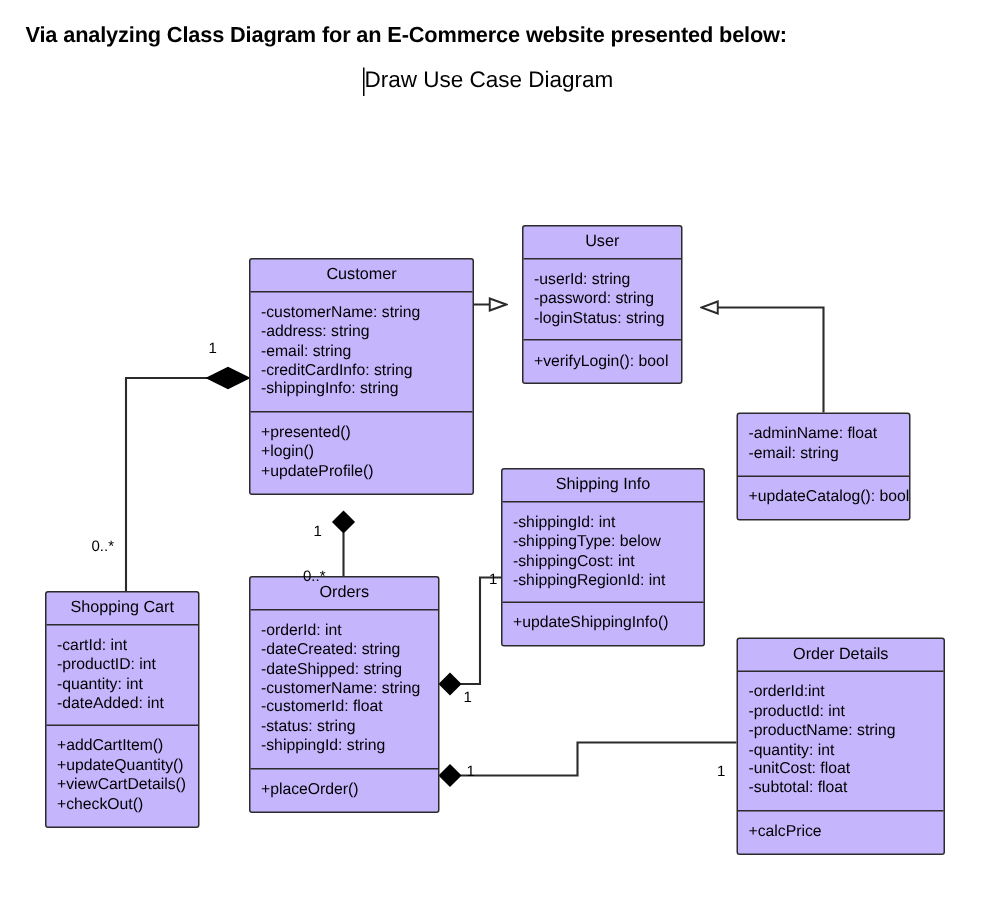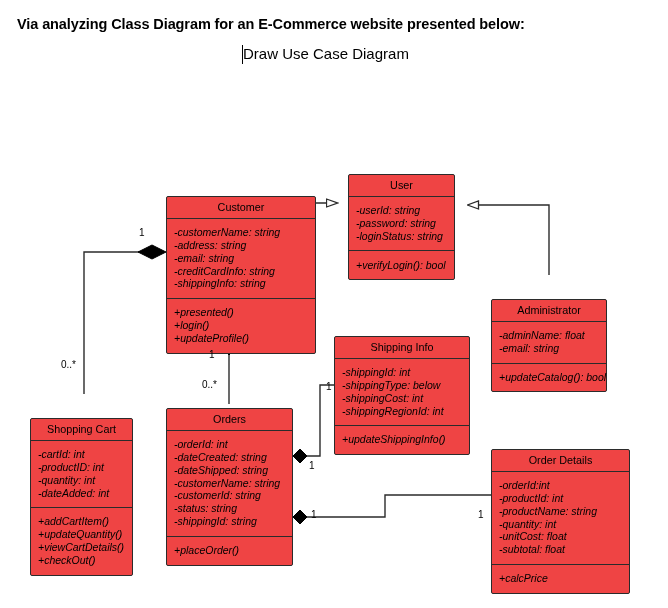--- a/index.html
+++ b/index.html
@@ -60,36 +60,34 @@
     height: 608px;
     pointer-events: none;
   }
 
   
   .uml-class {
     position: absolute;
     box-sizing: border-box;
     border: 1.4px solid #2b2b2b;
     border-radius: 2px;
-    background: #ef4444;
+    background: #c4b5fd;
     font-size: 10.5px;
     line-height: 1.0;
     z-index: 5;
-    margin-top: 24px;
   }
   .uml-name {
     text-align: center;
     padding: 5px 4px 5px 4px;
     font-size: 10.8px;
     border-bottom: 1.4px solid #2b2b2b;
     white-space: nowrap;
   }
   .uml-section {
     padding: 7px 7px 8px 7px;
-    font-style: italic;
   }
   .uml-section.with-rule {
     border-top: 1.4px solid #2b2b2b;
   }
   .uml-section div {
     white-space: nowrap;
     padding: 1.2px 0;
     font-size: 10.5px;
   }
 
@@ -169,21 +167,20 @@
       <div>-userId: string</div>
       <div>-password: string</div>
       <div>-loginStatus: string</div>
     </div>
     <div class="uml-section with-rule">
       <div>+verifyLogin(): bool</div>
     </div>
   </div>
 
   <div class="uml-class" style="left:491px; top:275px; width:116px;">
-    <div class="uml-name">Administrator</div>
     <div class="uml-section">
       <div>-adminName: float</div>
       <div>-email: string</div>
     </div>
     <div class="uml-section with-rule">
       <div>+updateCatalog(): bool</div>
     </div>
   </div>
 
   <div class="uml-class" style="left:334px; top:312px; width:136px;">
@@ -215,21 +212,21 @@
     </div>
   </div>
 
   <div class="uml-class" style="left:166px; top:384px; width:127px;">
     <div class="uml-name">Orders</div>
     <div class="uml-section">
       <div>-orderId: int</div>
       <div>-dateCreated: string</div>
       <div>-dateShipped: string</div>
       <div>-customerName: string</div>
-      <div>-customerId: string</div>
+      <div>-customerId: float</div>
       <div>-status: string</div>
       <div>-shippingId: string</div>
     </div>
     <div class="uml-section with-rule">
       <div>+placeOrder()</div>
     </div>
   </div>
 
   <div class="uml-class" style="left:491px; top:425px; width:139px;">
     <div class="uml-name">Order Details</div>

